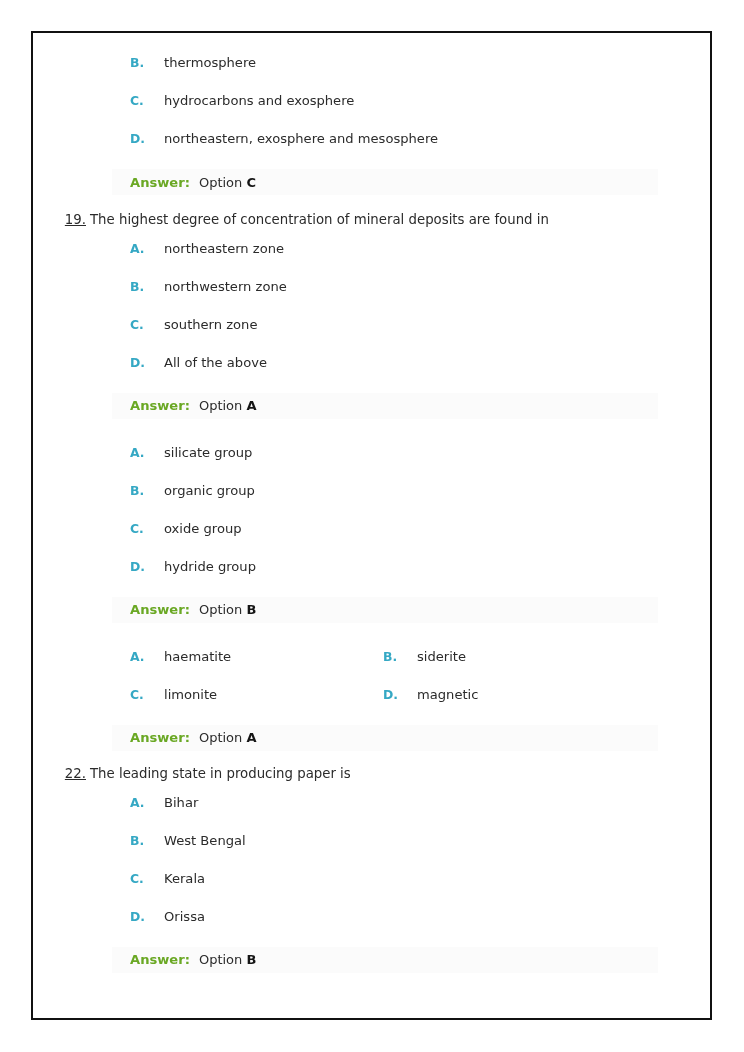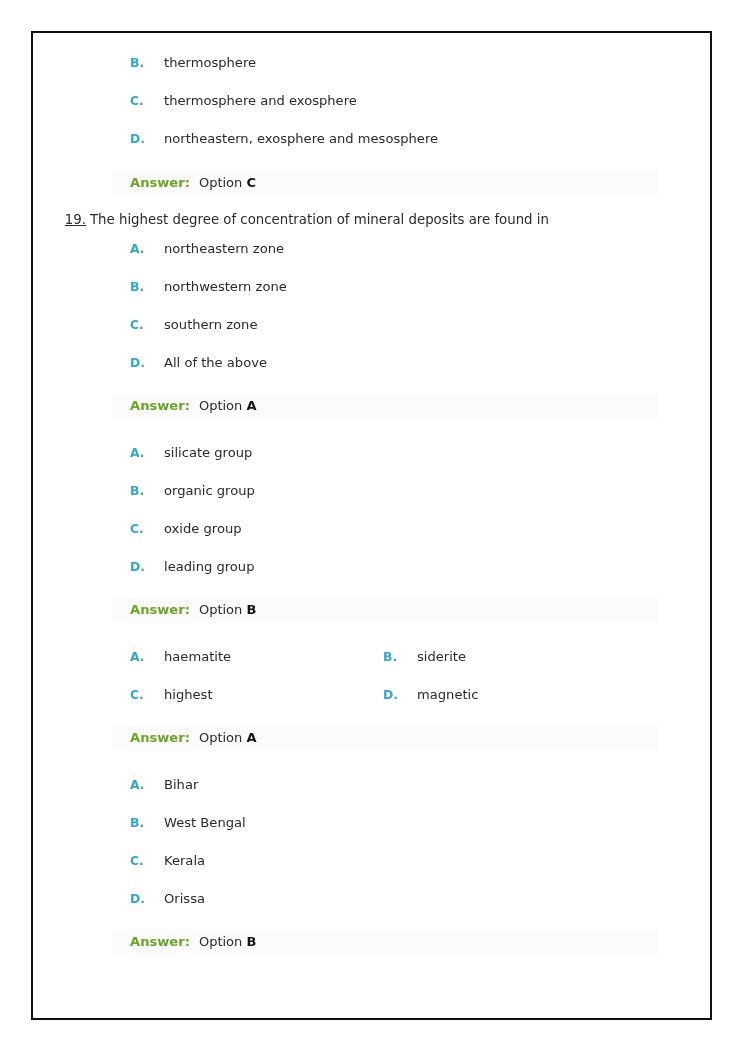--- a/index.html
+++ b/index.html
@@ -124,21 +124,21 @@
         <div class="options">
           <div class="opt-row single">
             <div class="opt wide">
               <span class="opt-letter">B.</span>
               <span class="opt-text">thermosphere</span>
             </div>
           </div>
           <div class="opt-row single">
             <div class="opt wide">
               <span class="opt-letter">C.</span>
-              <span class="opt-text">thermosphere and exosphere</span>
+              <span class="opt-text">hydrocarbons and exosphere</span>
             </div>
           </div>
           <div class="opt-row single">
             <div class="opt wide">
               <span class="opt-letter">D.</span>
               <span class="opt-text">northeastern, exosphere and mesosphere</span>
             </div>
           </div>
         </div>
         <div class="answer-band">
@@ -199,21 +199,21 @@
           </div>
           <div class="opt-row single">
             <div class="opt wide">
               <span class="opt-letter">C.</span>
               <span class="opt-text">oxide group</span>
             </div>
           </div>
           <div class="opt-row single">
             <div class="opt wide">
               <span class="opt-letter">D.</span>
-              <span class="opt-text">leading group</span>
+              <span class="opt-text">hydride group</span>
             </div>
           </div>
         </div>
         <div class="answer-band">
           <span class="answer-label">Answer:</span>
           <span class="answer-value"><span>Option </span><b>B</b></span>
         </div>
       </div>
       <div style="height: 14px;"></div>
       <div class="qblock">
@@ -225,35 +225,36 @@
               <span class="opt-text">haematite</span>
             </div>
             <div class="opt col2">
               <span class="opt-letter">B.</span>
               <span class="opt-text">siderite</span>
             </div>
           </div>
           <div class="opt-row">
             <div class="opt col1">
               <span class="opt-letter">C.</span>
-              <span class="opt-text">highest</span>
+              <span class="opt-text">limonite</span>
             </div>
             <div class="opt col2">
               <span class="opt-letter">D.</span>
               <span class="opt-text">magnetic</span>
             </div>
           </div>
         </div>
         <div class="answer-band">
           <span class="answer-label">Answer:</span>
           <span class="answer-value"><span>Option </span><b>A</b></span>
         </div>
       </div>
       <div style="height: 14px;"></div>
       <div class="qblock">
+        <p class="qtext"><span class="qnum">22.</span><span>The leading state in producing paper is</span></p>
         <div style="height: 12px;"></div>
         <div class="options">
           <div class="opt-row single">
             <div class="opt wide">
               <span class="opt-letter">A.</span>
               <span class="opt-text">Bihar</span>
             </div>
           </div>
           <div class="opt-row single">
             <div class="opt wide">

